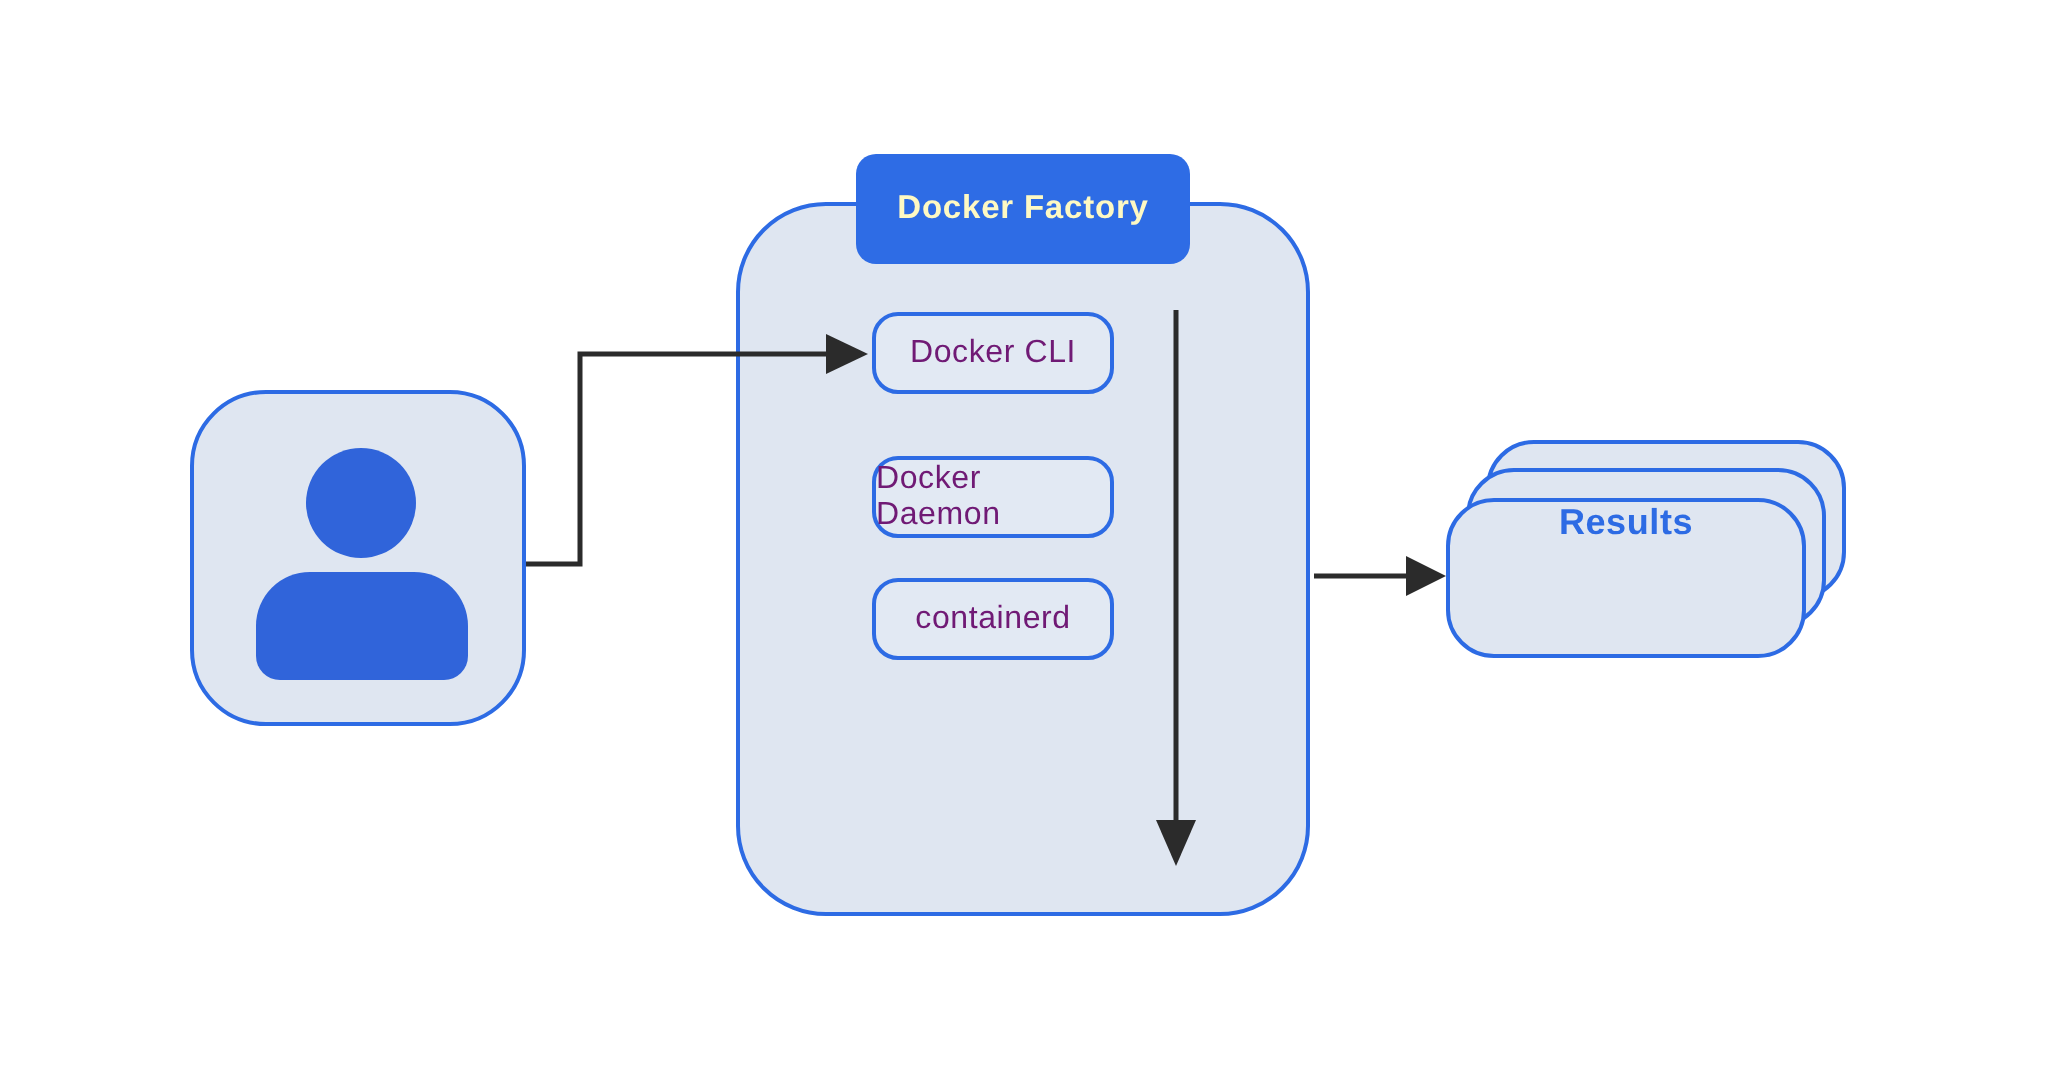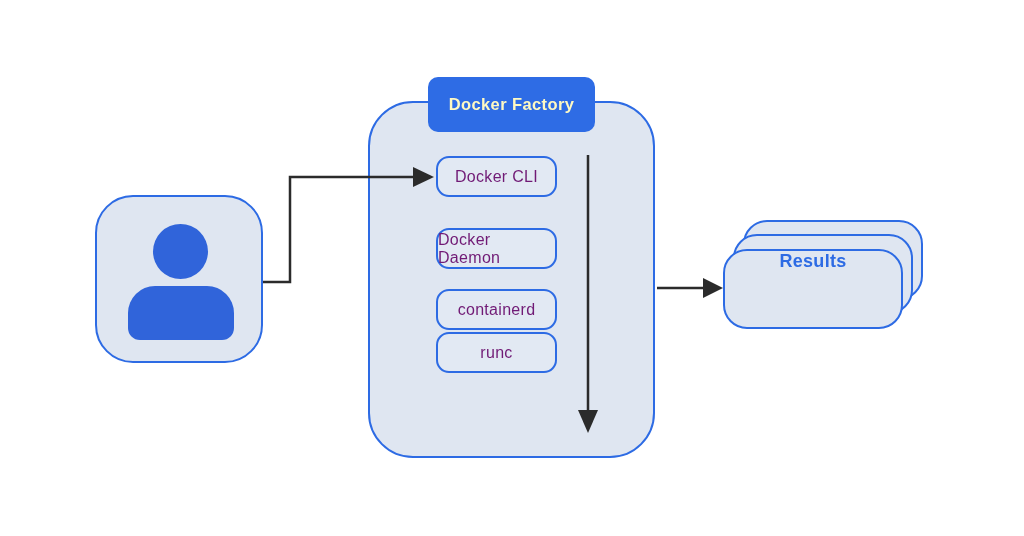--- a/index.html
+++ b/index.html
@@ -147,21 +147,20 @@
       <div class="person-body"></div>
     </div>
   </div>
 
   <div class="factory"></div>
   <div class="factory-header">Docker Factory</div>
 
   <div class="component c0">Docker CLI</div>
   <div class="component c1">Docker Daemon</div>
   <div class="component c2">containerd</div>
-  <div class="component c3">runc</div>
 
   <div class="result-card r-back"></div>
   <div class="result-card r-mid"></div>
   <div class="result-card r-front">
     <span>Results</span>
   </div>
 
 </div>
 
 </body></html>

